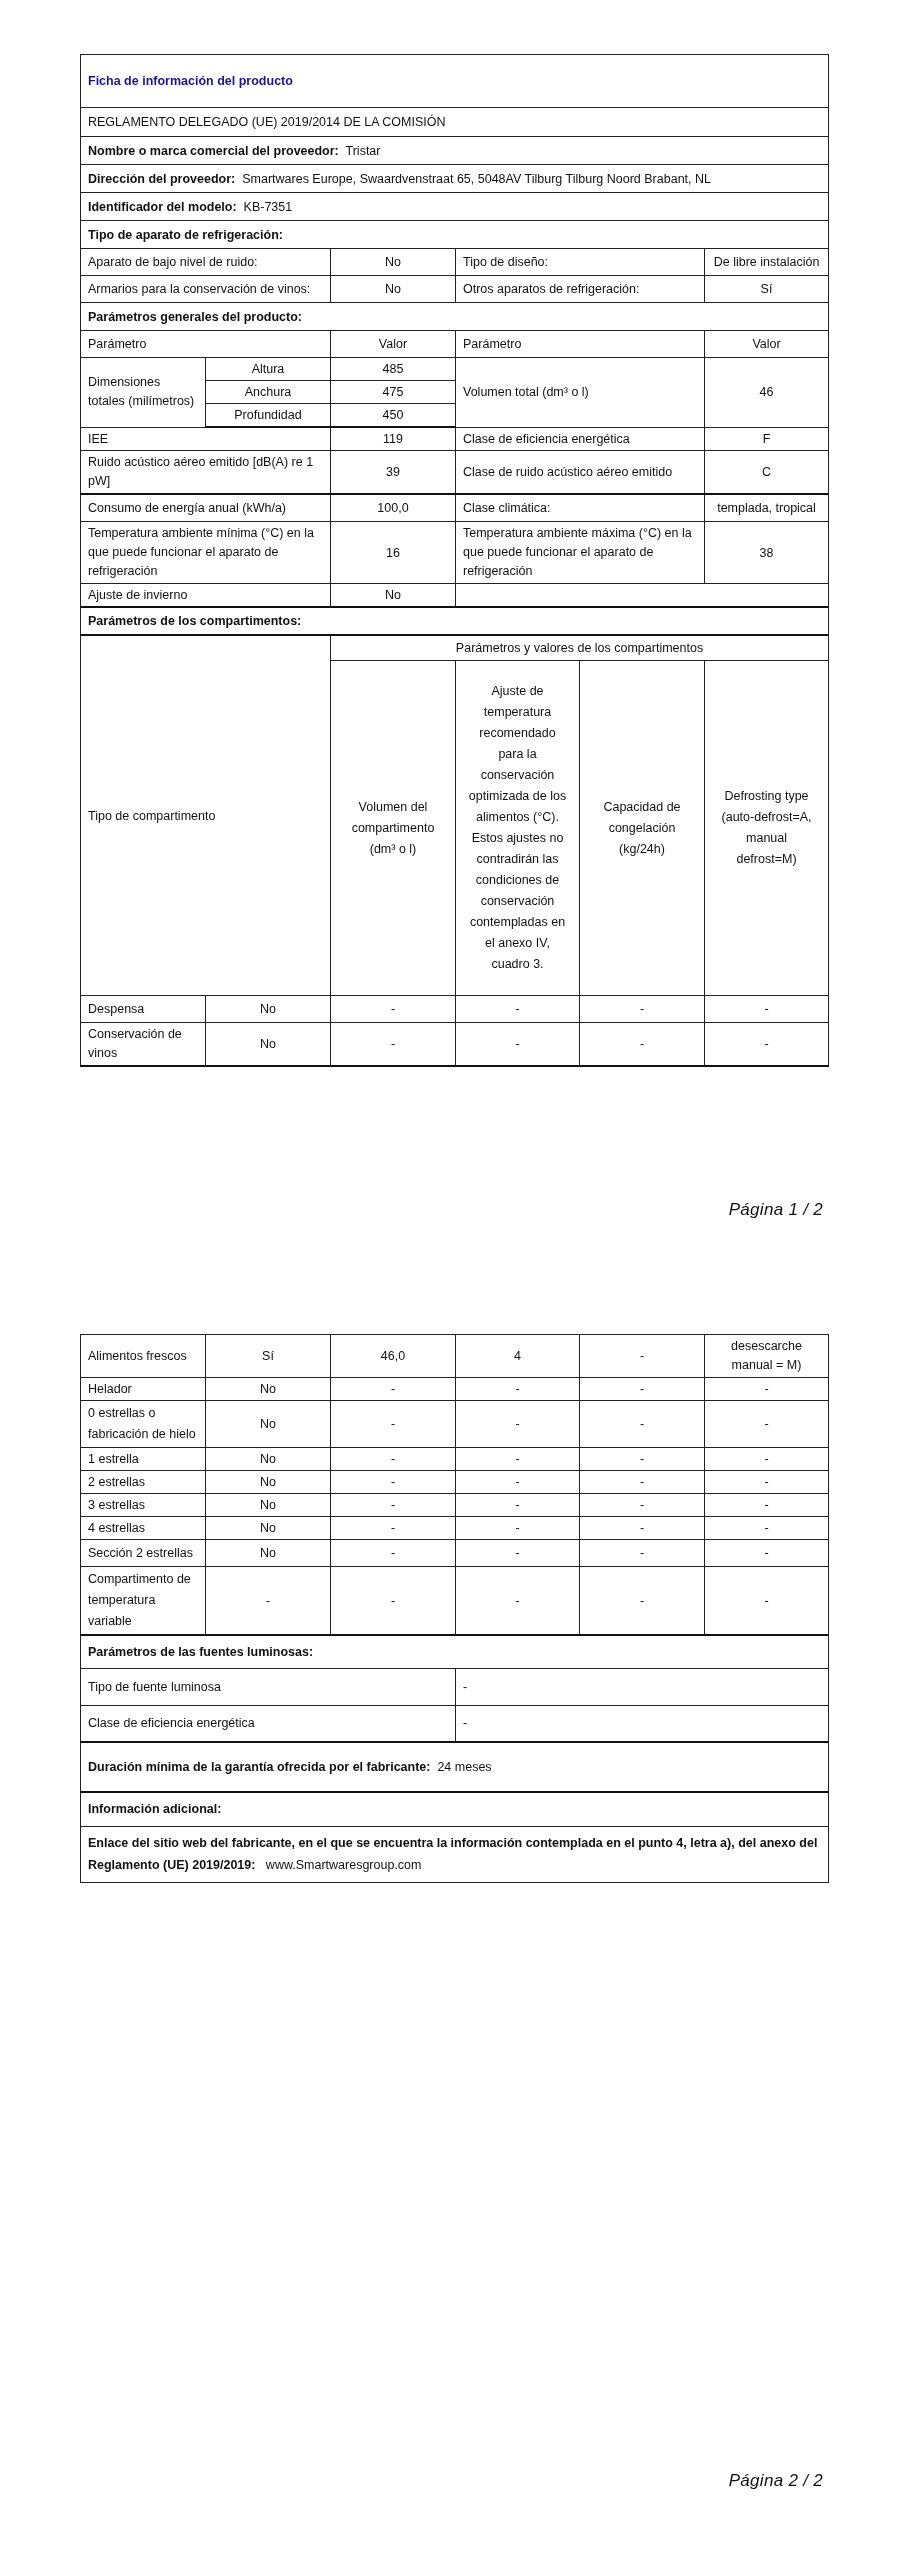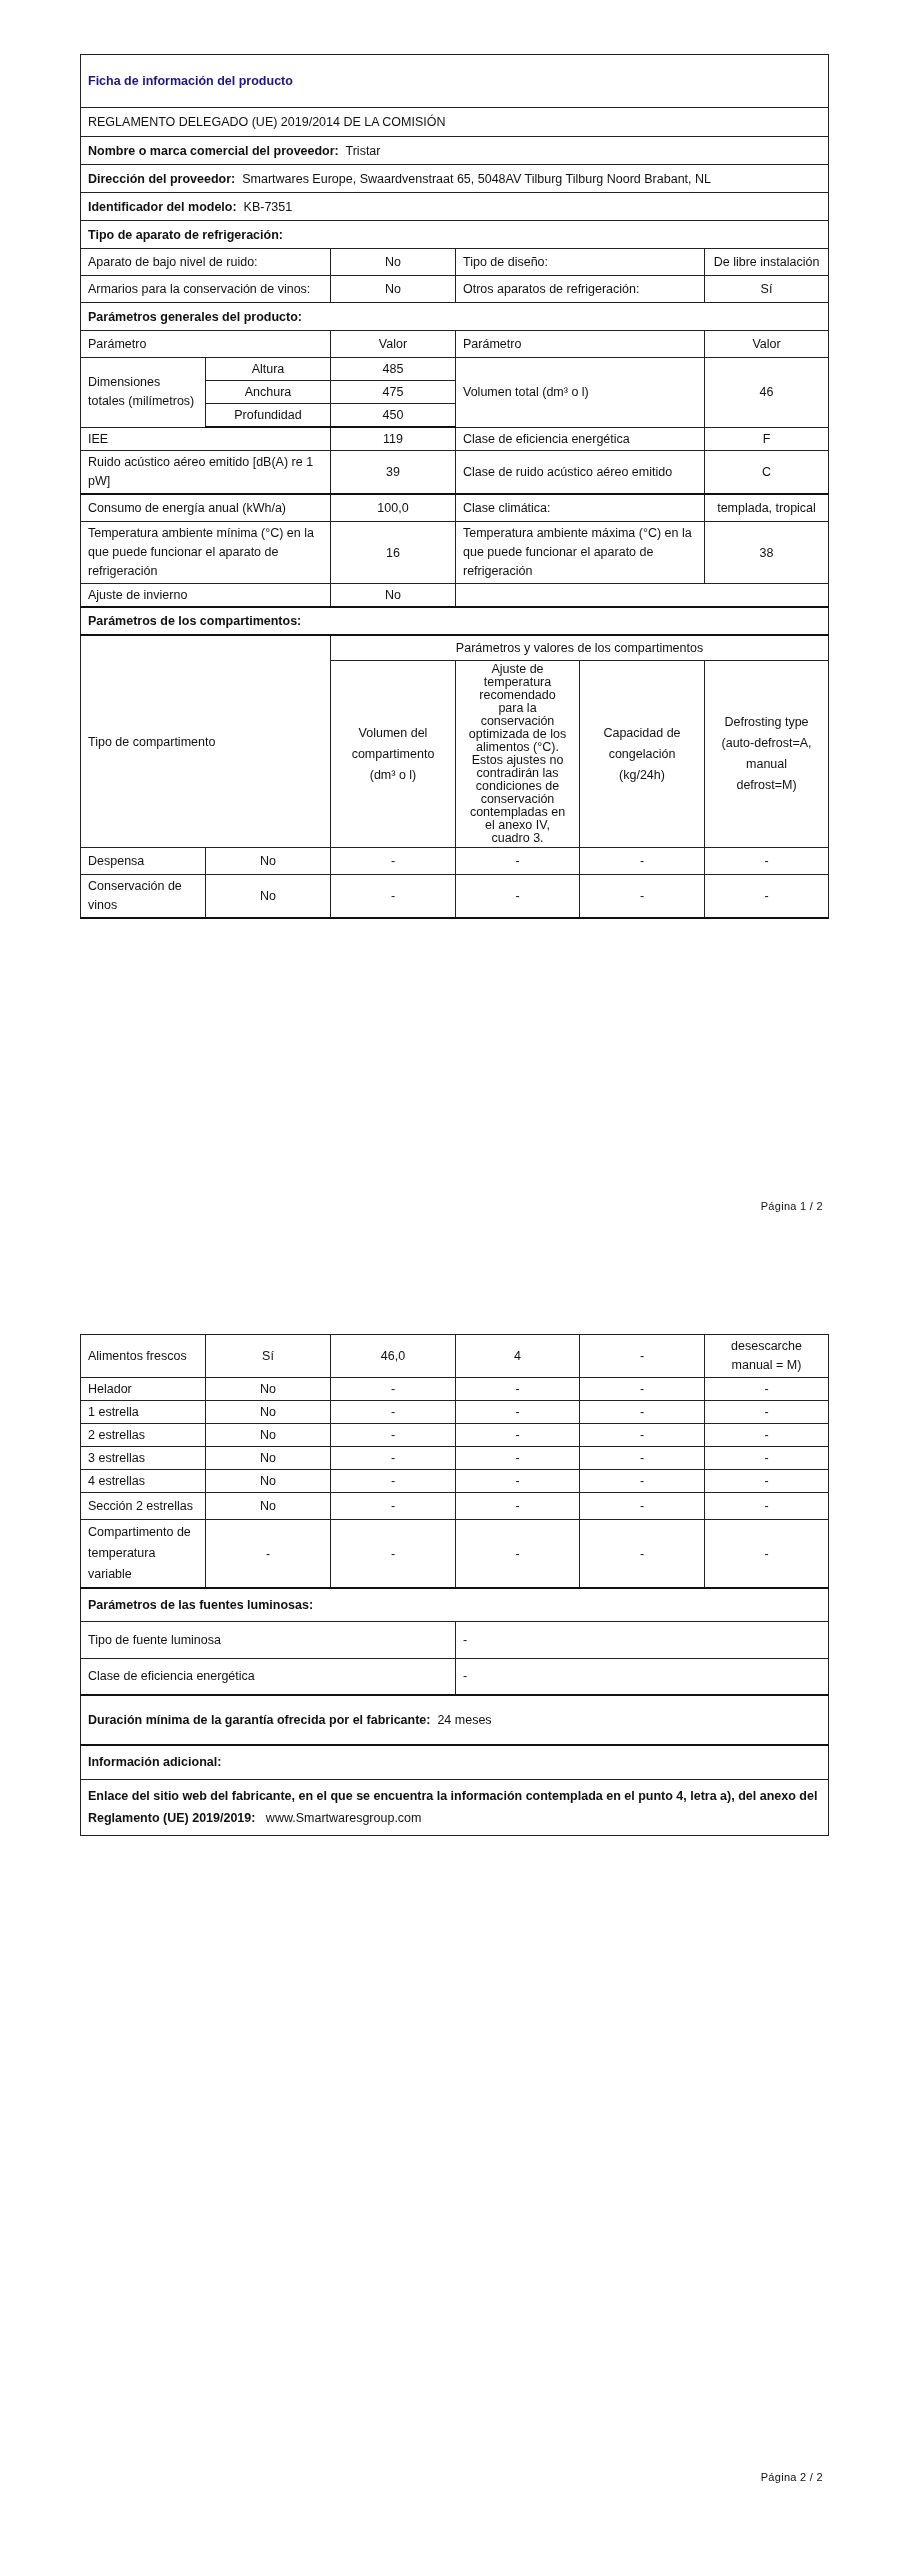--- a/index.html
+++ b/index.html
@@ -34,23 +34,24 @@
       font-size: 32px;
       line-height: 46px !important;
       padding-top: 3px !important;
       padding-bottom: 3px !important;
     }
     #page1 { top: 54px; }
     #page2 { top: 1334px; }
     .page-footer {
       position: absolute;
       right: 82px;
-      font-size: 11px;
+      font-size: 17px;
       color: #111;
       letter-spacing: 0.3px;
+      font-style: italic;
     }
     #footer1 { top: 1200px; }
     #footer2 { top: 2471px; }
     .sec-row td { height: 28px; }
     .row-1 td { height: 25px; }
   </style>
 </head>
 <body>
 
 <table class="sheet" id="page1">
@@ -157,21 +158,21 @@
   </tr>
   <tr class="thick sec-row">
     <td colspan="6" class="b">Parámetros de los compartimentos:</td>
   </tr>
   <tr>
     <td colspan="2" rowspan="2">Tipo de compartimento</td>
     <td colspan="4" class="c" style="line-height:20px">Parámetros y valores de los compartimentos</td>
   </tr>
   <tr>
     <td class="c" style="line-height:21px">Volumen del compartimento (dm³ o l)</td>
-    <td class="c" style="line-height:13px;padding:2px 10px">Ajuste de temperatura recomendado para la conservación optimizada de los alimentos (°C). Estos ajustes no contradirán las condiciones de conservación contempladas en el anexo IV, cuadro 3.</td>
+    <td class="c" style="line-height:21px;padding:20px 10px">Ajuste de temperatura recomendado para la conservación optimizada de los alimentos (°C). Estos ajustes no contradirán las condiciones de conservación contempladas en el anexo IV, cuadro 3.</td>
     <td class="c" style="line-height:21px;padding:2px 12px">Capacidad de congelación (kg/24h)</td>
     <td class="c" style="line-height:21px;padding:2px 10px">Defrosting type (auto-defrost=A, manual defrost=M)</td>
   </tr>
   <tr>
     <td style="line-height:18px">Despensa</td>
     <td class="c" style="line-height:18px">No</td>
     <td class="c">-</td>
     <td class="c">-</td>
     <td class="c">-</td>
     <td class="c">-</td>
@@ -209,20 +210,28 @@
   </tr>
   <tr>
     <td style="line-height:18px">Helador</td>
     <td class="c" style="line-height:18px">No</td>
     <td class="c" style="line-height:18px">-</td>
     <td class="c" style="line-height:18px">-</td>
     <td class="c" style="line-height:18px">-</td>
     <td class="c" style="line-height:18px">-</td>
   </tr>
   <tr>
+    <td style="line-height:21px">0 estrellas o fabricación de hielo</td>
+    <td class="c">No</td>
+    <td class="c">-</td>
+    <td class="c">-</td>
+    <td class="c">-</td>
+    <td class="c">-</td>
+  </tr>
+  <tr>
     <td style="line-height:18px">1 estrella</td>
     <td class="c" style="line-height:18px">No</td>
     <td class="c" style="line-height:18px">-</td>
     <td class="c" style="line-height:18px">-</td>
     <td class="c" style="line-height:18px">-</td>
     <td class="c" style="line-height:18px">-</td>
   </tr>
   <tr>
     <td style="line-height:18px">2 estrellas</td>
     <td class="c" style="line-height:18px">No</td>

